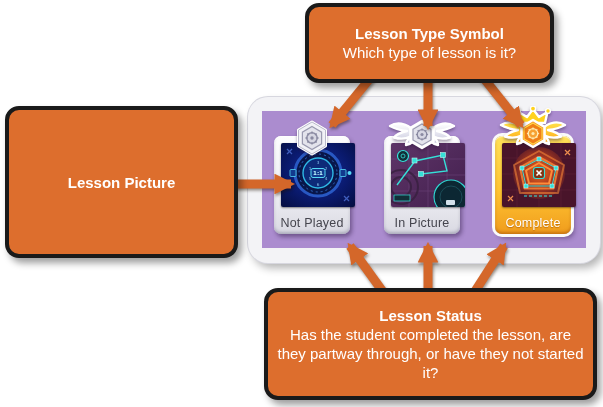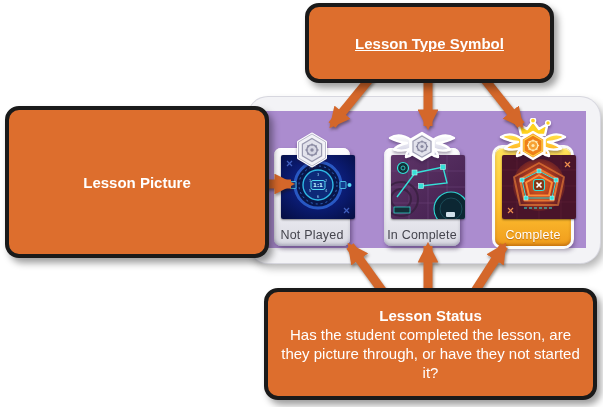--- a/index.html
+++ b/index.html
@@ -11,40 +11,40 @@
   .callout{
     position:absolute;box-sizing:border-box;
     background:#dd6e2d;border:4px solid #1a1a1a;border-radius:14px;
     color:#fff;text-align:center;
     display:flex;flex-direction:column;justify-content:center;align-items:center;
     box-shadow:4px 5px 7px rgba(0,0,0,.38);
     z-index:30;
   }
   .callout .title{font-weight:700;font-size:15px;line-height:19px;}
   .callout .body{font-size:15px;line-height:19px;}
-  #callout-type{left:305px;top:3px;width:249px;height:80px;padding:4px 10px;text-decoration:underline;}
-  #callout-picture{left:5px;top:106px;width:264px;height:152px;padding:6px 8px;}
+  #callout-type{left:305px;top:3px;width:249px;height:80px;padding:4px 10px;}
+  #callout-picture{left:5px;top:106px;width:233px;height:152px;padding:6px 8px;}
   #callout-picture .body{width:206px;}
   #callout-status{left:264px;top:288px;width:333px;height:112px;padding:6px 8px;}
   #callout-status .body{width:310px;}
 
   
   #panel{
     position:absolute;left:248px;top:97px;width:352px;height:166px;
     background:#f3f3f6;border-radius:20px;
     box-shadow:0 0 0 1px #d7d7df, 4px 5px 8px rgba(0,0,0,.30);
     z-index:5;
   }
   #panel-inner{
     position:absolute;left:14px;top:14px;width:324px;height:137px;
     background:#ab8ccf;
   }
   
   .card{
-    position:absolute;top:148px;width:76px;height:98px;box-sizing:border-box;
+    position:absolute;top:136px;width:76px;height:98px;box-sizing:border-box;
     background:linear-gradient(180deg,#fdfdfe 0%,#e9e9ef 70%,#d9d9e2 100%);
     border-radius:7px;
     box-shadow:inset 0 1px 1px #fff, inset 0 -2px 3px rgba(90,90,120,.35), 2px 3px 4px rgba(40,20,60,.45);
     z-index:10;
   }
   #card-1{left:274px;}
   #card-2{left:384px;}
   #card-3{left:495px;
     background:linear-gradient(180deg,#ffe158 0%,#ffc532 55%,#f09c1d 100%);
     box-shadow:0 0 0 3px #fafafa, inset 0 1px 1px #fff7c8, inset 0 -2px 3px rgba(150,70,0,.45), 3px 4px 5px rgba(40,20,60,.45);
@@ -201,21 +201,21 @@
         <g fill="#35e0d8" stroke="#bff6f2" stroke-width="0.6">
           <rect x="21" y="15" width="5" height="5"></rect>
           <rect x="49.5" y="9.5" width="5" height="5"></rect>
           <rect x="27.5" y="28.5" width="5" height="5"></rect>
         </g>
         <circle cx="12" cy="13" r="5.5" fill="#123038" stroke="#35e0d8" stroke-width="1.2"></circle>
         <circle cx="12" cy="13" r="2" fill="none" stroke="#35e0d8" stroke-width="0.8"></circle>
         <rect x="3" y="52" width="16" height="6" fill="#123038" stroke="#35e0d8" stroke-width="0.7"></rect>
       </svg>
     </div>
-    <div class="status">In Complete</div>
+    <div class="status">In Picture</div>
   </div>
 
   <div class="card" id="card-3">
     <div class="badge" id="badge-3">
       <svg width="68" height="46" viewBox="0 0 68 46">
         <defs>
           <linearGradient id="goldw" x1="0" y1="0" x2="0" y2="1">
             <stop offset="0%" stop-color="#ffe14a"></stop>
               <stop offset="60%" stop-color="#ffbe2a"></stop>
               <stop offset="100%" stop-color="#f29016"></stop>
@@ -308,24 +308,25 @@
       <line x1="482" y1="76" x2="521" y2="125" marker-end="url(#ah)"></line>
       <line x1="232" y1="184" x2="291" y2="184" marker-end="url(#ah)"></line>
       <line x1="386" y1="296" x2="350" y2="246" marker-end="url(#ah)"></line>
       <line x1="428" y1="296" x2="428" y2="246" marker-end="url(#ah)"></line>
       <line x1="472" y1="296" x2="504" y2="246" marker-end="url(#ah)"></line>
     </g>
   </svg>
 
   <div class="callout" id="callout-type">
     <div class="title">Lesson Type Symbol</div>
+    <div class="body">Which type of lesson is it?</div>
   </div>
 
   <div class="callout" id="callout-picture">
     <div class="title">Lesson Picture</div>
   </div>
 
   <div class="callout" id="callout-status">
     <div class="title">Lesson Status</div>
-    <div class="body">Has the student completed the lesson, are they picture through, or have they not started it?</div>
+    <div class="body">Has the student completed the lesson, are they partway through, or have they not started it?</div>
   </div>
 
 </div>
 
 </body></html>

